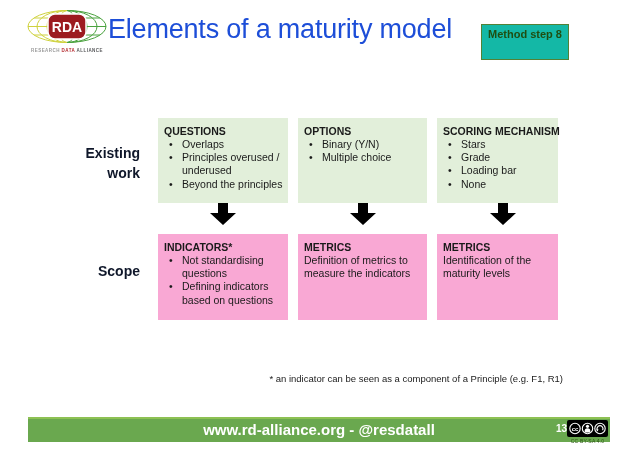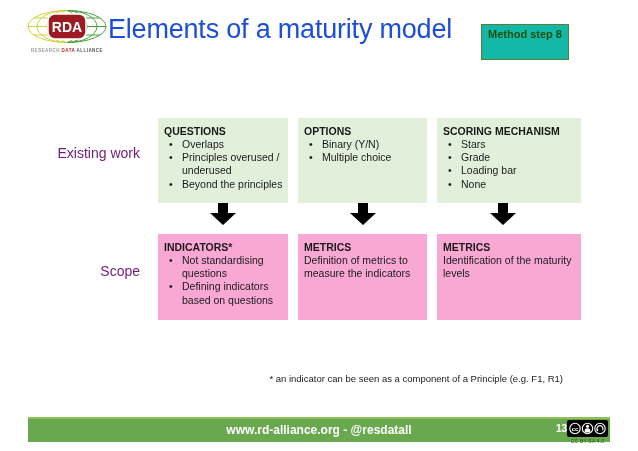--- a/index.html
+++ b/index.html
@@ -9,47 +9,47 @@
   
   .logo{position:absolute;left:26px;top:9px;width:82px;}
   .logo-sub{font-size:4.5px;letter-spacing:.45px;text-align:center;margin-top:-1px;font-weight:bold;white-space:nowrap;}
   .logo-sub .t1{color:#9a9a9a}.logo-sub .t2{color:#b3282d}.logo-sub .t3{color:#58595b}
   .title{position:absolute;left:108px;top:14px;font-size:27px;color:#1d4ed8;letter-spacing:-.2px;}
   .method-badge{position:absolute;left:481px;top:24px;width:88px;height:36px;background:#14b8a6;
     border:1px solid #538135;color:#1f4e11;font-size:11px;font-weight:bold;text-align:center;
     line-height:18px;box-sizing:border-box;}
 
   
-  .row-label{position:absolute;width:85px;text-align:right;font-weight:normal;font-size:14px;color:#701a75;line-height:20px;}
+  .row-label{position:absolute;width:85px;text-align:right;font-weight:bold;font-size:14px;color:#0f172a;line-height:20px;}
   #label-existing{left:55px;top:143px;}
   #label-scope{left:55px;top:261px;}
 
   
   .box{position:absolute;box-sizing:border-box;padding:7px 0 0 6px;font-size:10.5px;color:#1a1a1a;}
   .box h3{margin:0 0 1px 0;font-size:10.5px;font-weight:bold;white-space:nowrap;}
   .box ul{margin:0;padding:0;list-style:none;}
   .box li{position:relative;padding-left:18px;line-height:13.2px;}
   .box li::before{content:"•";position:absolute;left:5px;}
   .box p{margin:0;line-height:13.2px;}
   .green{background:#e2efda;top:118px;height:85px;}
   .blue{background:#f9a8d4;top:234px;height:86px;}
   #g1,#b1{left:158px;width:130px;}
   #g2,#b2{left:298px;width:129px;}
-  #g3,#b3{left:437px;width:144px;}
+  #g3,#b3{left:437px;width:121px;}
 
   .arrow{position:absolute;top:203px;width:26px;height:22px;}
   #a1{left:210px;}#a2{left:350px;}#a3{left:490px;}
 
   .footnote{position:absolute;right:75px;top:373px;font-size:9.5px;color:#1a1a1a;white-space:nowrap;}
 
   
   .footer{position:absolute;left:28px;right:28px;top:417px;height:25px;background:#6aa84f;
     border-top:2px solid #8dc153;box-sizing:border-box;}
   .footer-text{position:absolute;left:0;right:0;top:0;text-align:center;line-height:22px;
-    color:#ffffff;font-size:12px;font-weight:bold;}
+    color:#ffffff;font-size:15px;font-weight:bold;}
   .footer-right{position:absolute;right:2px;top:1px;display:flex;align-items:flex-start;}
   .page-num{color:#fff;font-size:10px;font-weight:bold;line-height:17px;}
   .cc{display:flex;flex-direction:column;align-items:center;}
   .cc-caption{font-size:5px;color:#2a5313;letter-spacing:.2px;margin-top:1px;}
 </style>
 </head>
 <body>
 
 <div class="slide">
 

